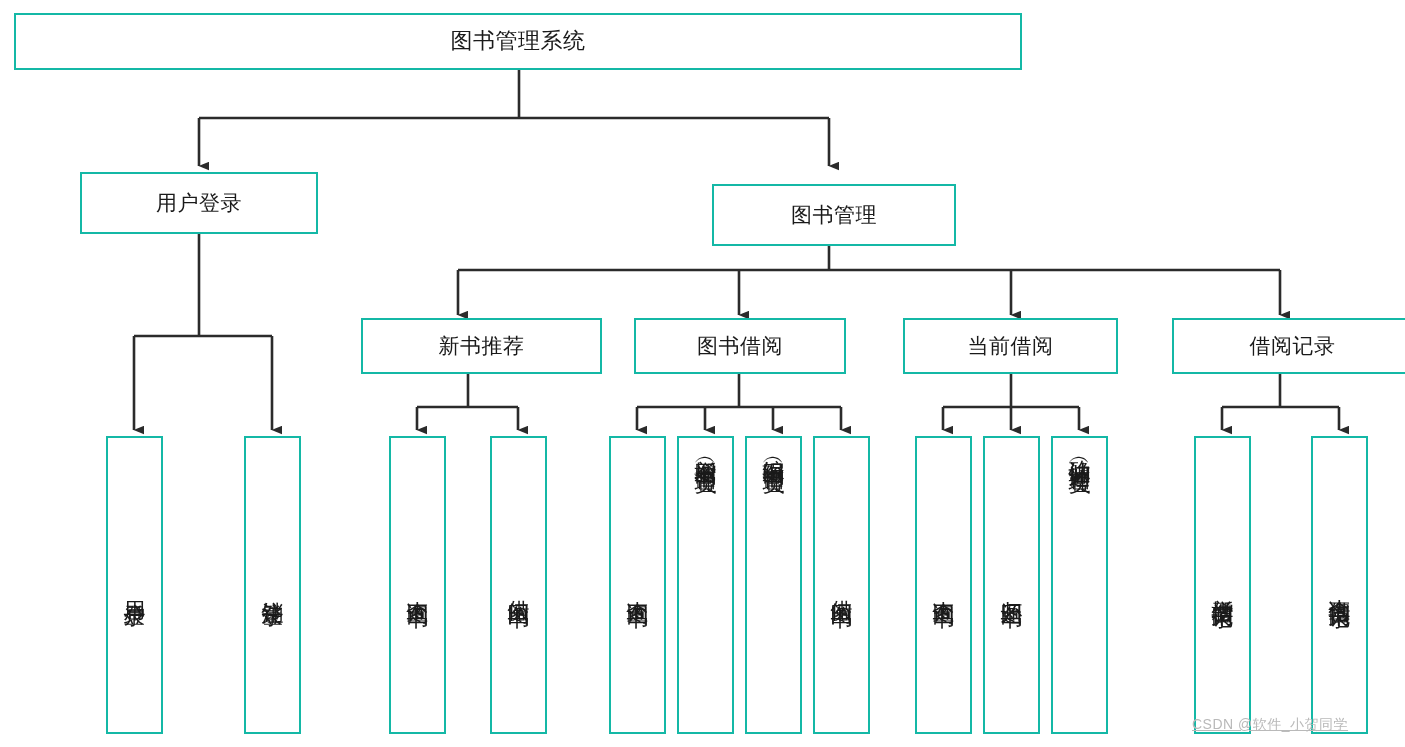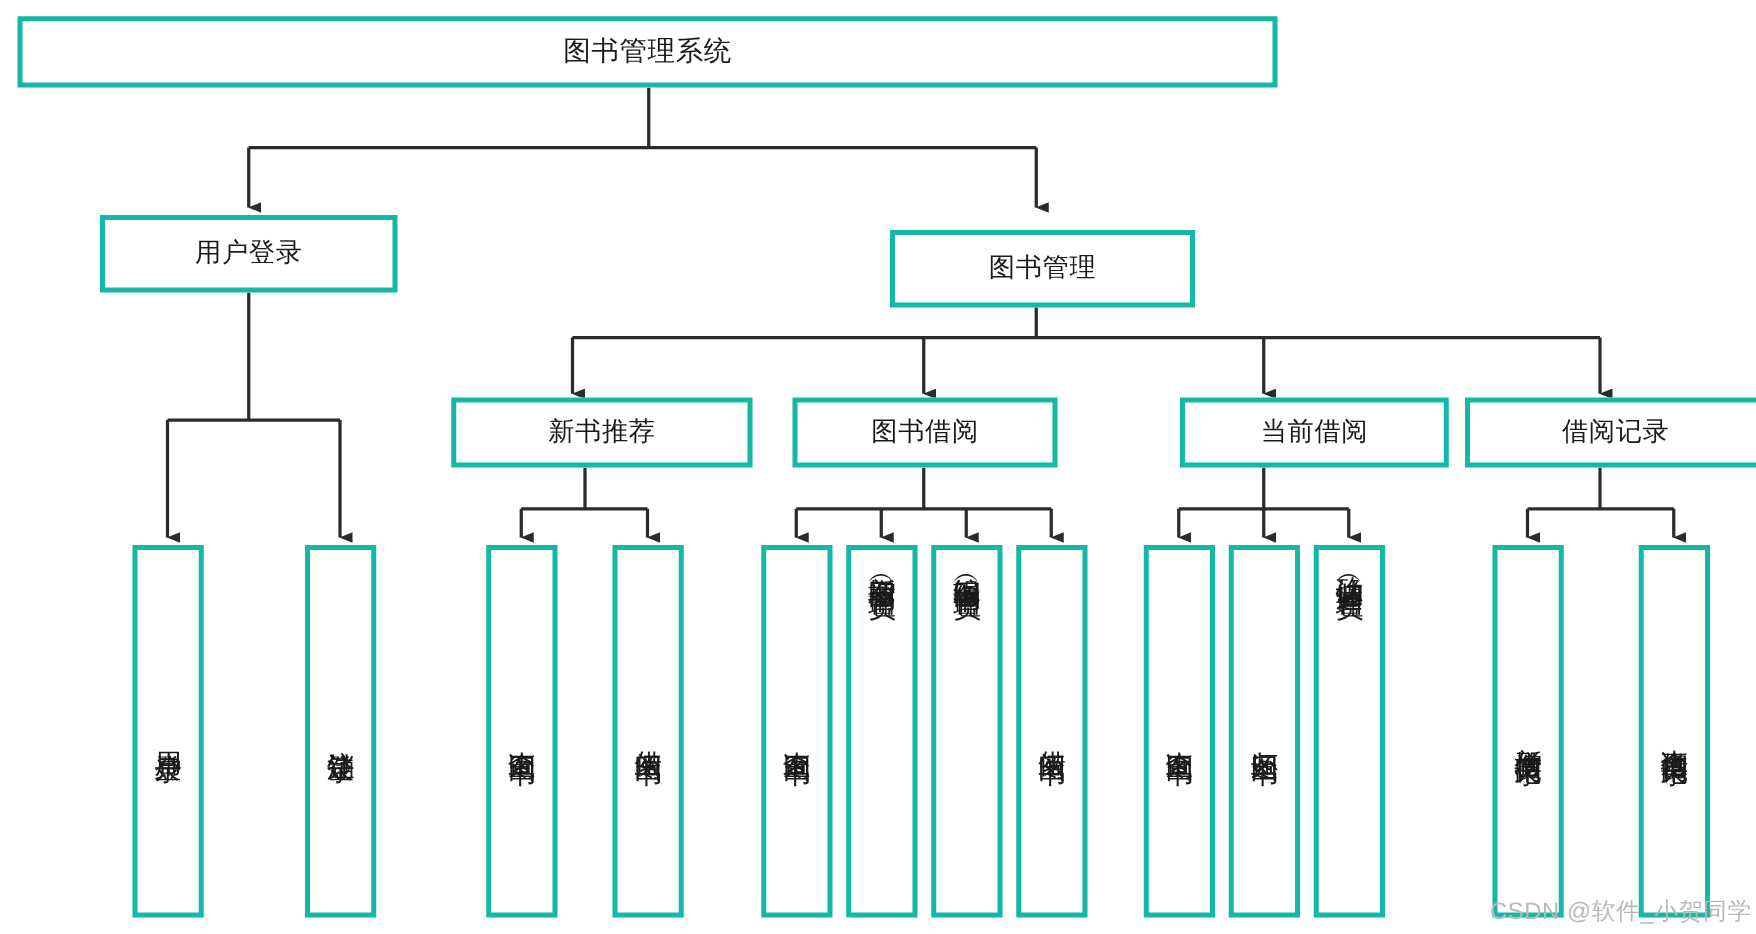--- a/index.html
+++ b/index.html
@@ -22,21 +22,21 @@
     position: absolute;
     left: 0;
     top: 0;
     width: 1405px;
     height: 747px;
   }
   .node {
     position: absolute;
     box-sizing: border-box;
     background: #ffffff;
-    border: 4px solid #14b8a6;
+    border: 2px solid #14b8a6;
     display: flex;
     align-items: center;
     justify-content: center;
     color: #1a1a1a;
   }
   .node-label {
     display: block;
     text-align: center;
     line-height: 1.12;
   }
@@ -62,25 +62,26 @@
     max-height: 100%;
   }
   .node.vertical.mid .node-label {
     margin-top: auto;
     margin-bottom: auto;
   }
   #watermark {
     position: absolute;
     left: 1192px;
     top: 716px;
-    font-size: 19px;
+    font-size: 14px;
     color: #b9b9b9;
     white-space: nowrap;
     letter-spacing: 0.5px;
     pointer-events: none;
+    text-decoration: underline;
   }
 </style>
 </head>
 <body>
 
 <div id="diagram-root">
 
   <svg id="edge-layer" viewBox="0 0 1405 747" xmlns="http://www.w3.org/2000/svg">
     <defs>
       <marker id="arrowhead" markerWidth="9" markerHeight="11" refX="4.2" refY="10" orient="auto" markerUnits="userSpaceOnUse">
@@ -143,21 +144,21 @@
   <div class="node horizontal" style="left:712px; top:184px; width:244px; height:62px;">
     <span class="node-label">图书管理</span>
   </div>
 
   <div class="node horizontal" style="left:361px; top:318px; width:241px; height:56px;">
     <span class="node-label">新书推荐</span>
   </div>
   <div class="node horizontal" style="left:634px; top:318px; width:212px; height:56px;">
     <span class="node-label">图书借阅</span>
   </div>
-  <div class="node horizontal" style="left:944px; top:318px; width:215px; height:56px;">
+  <div class="node horizontal" style="left:903px; top:318px; width:215px; height:56px;">
     <span class="node-label">当前借阅</span>
   </div>
   <div class="node horizontal" style="left:1172px; top:318px; width:241px; height:56px;">
     <span class="node-label">借阅记录</span>
   </div>
 
   <div class="node vertical mid" style="left:106px; top:436px; width:57px; height:298px;">
     <span class="node-label">用户登录</span>
   </div>
   <div class="node vertical mid" style="left:244px; top:436px; width:57px; height:298px;">

